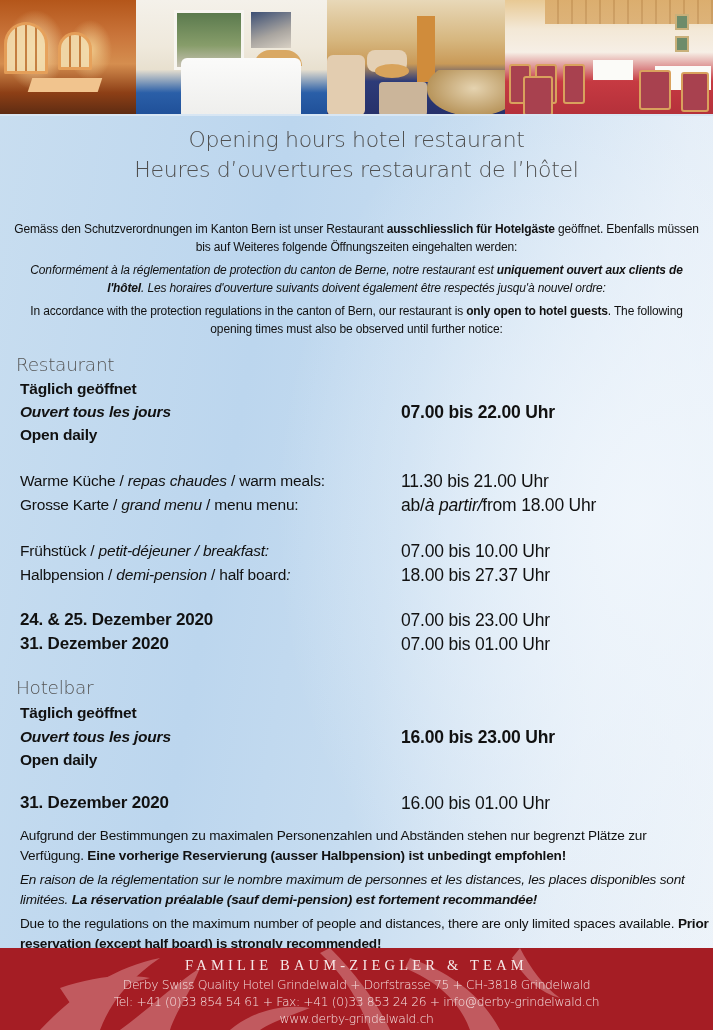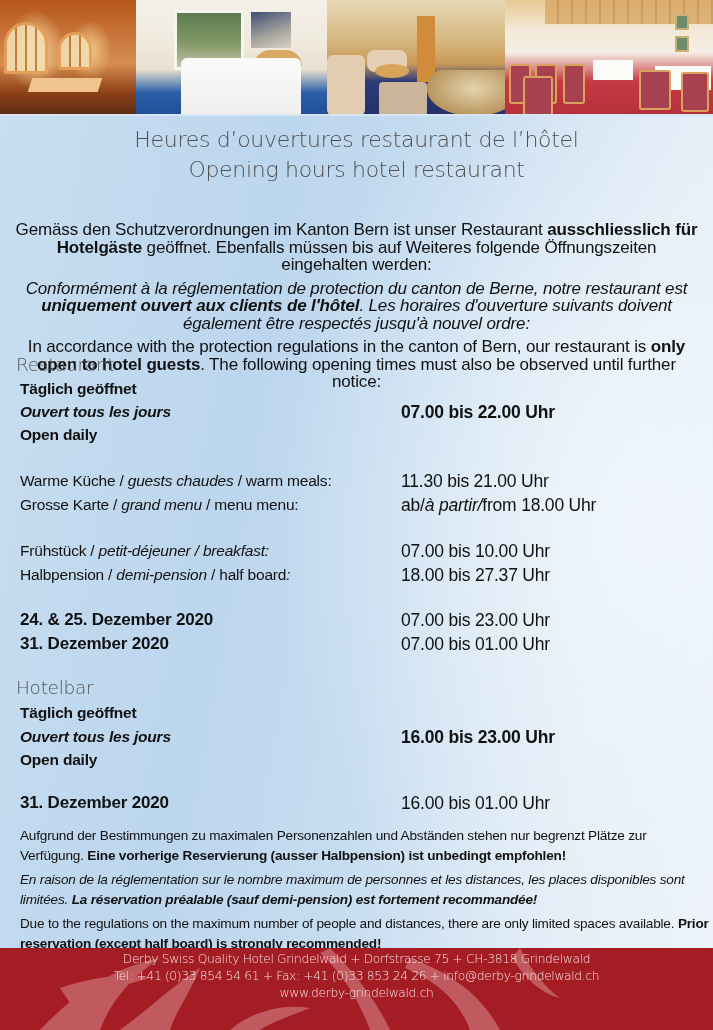--- a/index.html
+++ b/index.html
@@ -45,21 +45,21 @@
   .photo-4 .ceiling { position:absolute; left:40px; top:0; width:168px; height:24px; background: repeating-linear-gradient(90deg,#d8a765 0 12px,#c4904f 12px 14px); opacity:.8; }
   .photo-4 .chair { position:absolute; width:22px; height:40px; background:#a8414f; border:2px solid #d9a15d; border-radius:3px; }
   .photo-4 .tablecloth { position:absolute; background:#fbfbf8; }
   .photo-4 .frame { position:absolute; width:14px; height:16px; background:#6e8c6a; border:2px solid #c9b07a; }
   .strip-edge { position:absolute; left:0; top:114px; width:713px; height:3px; background:#d8e6f3; }
 
   
   .titles { position:absolute; left:0; top:125px; width:713px; text-align:center; color:#4f4f4f; }
   .titles .t { font-family: "DejaVu Sans", sans-serif; font-weight: 300; font-size: 22px; line-height: 30px; letter-spacing: -0.3px; }
 
-  .intro { position:absolute; left:12px; top:221px; width:689px; text-align:center; font-size:17px; line-height:17.5px; color:#111; letter-spacing:-0.15px; }
+  .intro { position:absolute; left:12px; top:221px; width:689px; text-align:center; font-size:12px; line-height:17.5px; color:#111; letter-spacing:-0.15px; }
   .intro p { margin-bottom: 6px; }
   .intro .fr { font-style: italic; }
 
   
   .sec-title { position:absolute; left:16px; font-family:"DejaVu Sans", sans-serif; font-weight:300; font-size:18.5px; color:#555; letter-spacing:-0.3px; }
   .row { position:absolute; left:20px; width:680px; font-size:15.5px; line-height:22px; letter-spacing:-0.2px; }
   .row .lbl { position:absolute; left:0; white-space:nowrap; }
   .row .val { position:absolute; left:381px; white-space:nowrap; }
   .b { font-weight: bold; }
   .i { font-style: italic; }
@@ -111,22 +111,22 @@
     <div class="chair" style="left:30px;top:64px;"></div>
     <div class="chair" style="left:58px;top:64px;"></div>
     <div class="chair" style="left:18px;top:76px;height:40px;width:30px;"></div>
     <div class="chair" style="left:134px;top:70px;width:32px;"></div>
     <div class="chair" style="left:176px;top:72px;width:28px;"></div>
   </div>
   <div class="strip-edge"></div>
 </div>
 
 <div class="titles">
+  <div class="t">Opening hours hotel restaurant</div>
   <div class="t">Heures d’ouvertures restaurant de l’hôtel</div>
-  <div class="t">Opening hours hotel restaurant</div>
 </div>
 
 <div class="intro">
   <p><span>Gemäss den Schutzverordnungen im Kanton Bern ist unser Restaurant </span><b>ausschliesslich für Hotelgäste</b><span> geöffnet. Ebenfalls müssen bis auf Weiteres folgende Öffnungszeiten eingehalten werden:</span></p>
   <p class="fr"><span>Conformément à la réglementation de protection du canton de Berne, notre restaurant est </span><b>uniquement ouvert aux clients de l'hôtel</b><span>. Les horaires d'ouverture suivants doivent également être respectés jusqu'à nouvel ordre:</span></p>
   <p><span>In accordance with the protection regulations in the canton of Bern, our restaurant is </span><b>only open to hotel guests</b><span>. The following opening times must also be observed until further notice:</span></p>
 </div>
 
 <div class="sec-title" style="top:354px;">Restaurant</div>
 
@@ -135,21 +135,21 @@
 </div>
 <div class="row" style="top:401px;">
   <span class="lbl b i">Ouvert tous les jours</span>
   <span class="val b big">07.00 bis 22.00 Uhr</span>
 </div>
 <div class="row" style="top:424px;">
   <span class="lbl b">Open daily</span>
 </div>
 
 <div class="row" style="top:470px;">
-  <span class="lbl"><span>Warme Küche / </span><span class="i">guests chaudes</span><span> / warm meals:</span></span>
+  <span class="lbl"><span>Warme Küche / </span><span class="i">repas chaudes</span><span> / warm meals:</span></span>
   <span class="val big">11.30 bis 21.00 Uhr</span>
 </div>
 <div class="row" style="top:494px;">
   <span class="lbl"><span>Grosse Karte / </span><span class="i">grand menu</span><span> / menu menu:</span></span>
   <span class="val big"><span>ab/</span><span class="i">à partir/</span><span>from 18.00 Uhr</span></span>
 </div>
 
 <div class="row" style="top:540px;">
   <span class="lbl"><span>Frühstück / </span><span class="i">petit-déjeuner / breakfast:</span></span>
   <span class="val big">07.00 bis 10.00 Uhr</span>
@@ -197,16 +197,17 @@
     <g fill="#d98d90" opacity="0.55">
       <path d="M40 82 C 70 50, 110 20, 160 10 C 130 30, 110 55, 100 82 Z"></path>
       <path d="M120 82 C 150 60, 170 40, 200 20 C 190 45, 175 65, 170 82 Z"></path>
       <path d="M60 40 C 90 30, 120 25, 150 30 C 120 38, 95 45, 70 55 Z"></path>
       <path d="M330 0 C 360 30, 380 60, 390 82 L 370 82 C 360 55, 345 28, 320 5 Z"></path>
       <path d="M410 10 C 450 25, 480 45, 500 82 L 470 82 C 460 55, 440 35, 405 20 Z"></path>
       <path d="M230 82 C 250 65, 280 55, 310 60 C 290 68, 270 75, 260 82 Z"></path>
       <path d="M520 0 C 530 20, 545 40, 560 50 C 540 45, 525 30, 512 10 Z"></path>
     </g>
   </svg>
+  <div class="family">FAMILIE BAUM-ZIEGLER &amp; TEAM</div>
   <div class="line addr">Derby Swiss Quality Hotel Grindelwald  +  Dorfstrasse 75  +  CH-3818 Grindelwald</div>
   <div class="line">Tel: +41 (0)33 854 54 61  +  Fax: +41 (0)33 853 24 26  +  info@derby-grindelwald.ch</div>
   <div class="line">www.derby-grindelwald.ch</div>
 </div>
 
 </body></html>

